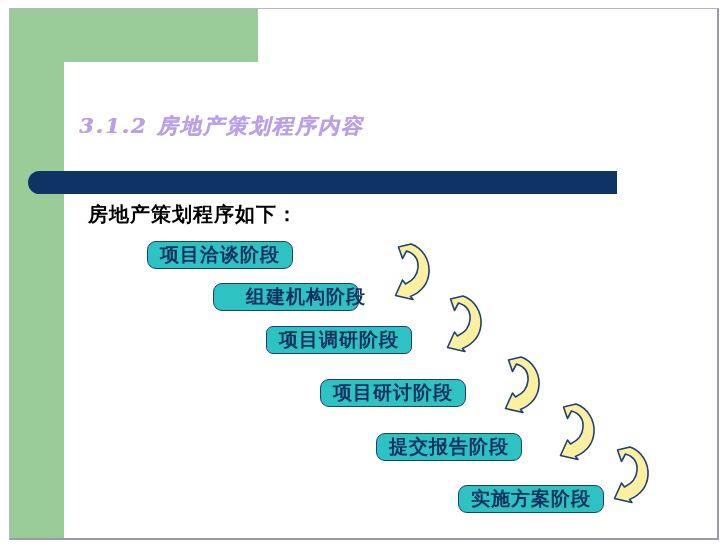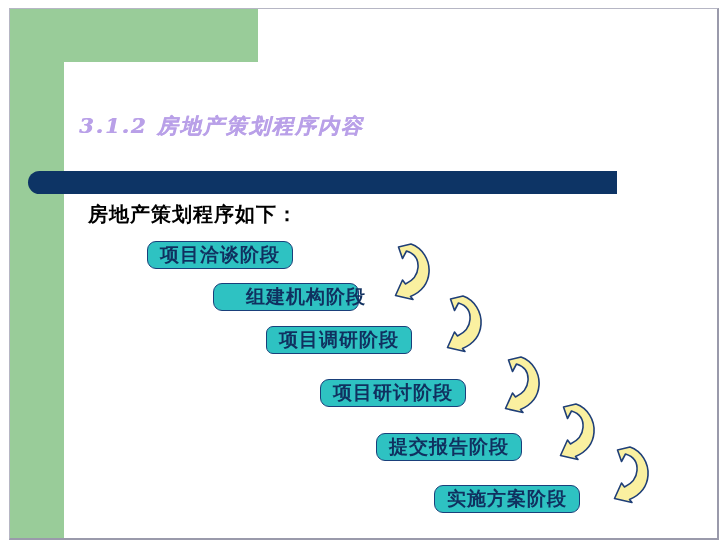--- a/index.html
+++ b/index.html
@@ -162,19 +162,19 @@
         </div>
         <div class="pbox" style="left: 256px; top: 317px; width: 146px; border-radius: 7px;">
           <span>项目调研阶段</span>
         </div>
         <div class="pbox" style="left: 310px; top: 370px; width: 146px;">
           <span>项目研讨阶段</span>
         </div>
         <div class="pbox" style="left: 366px; top: 424px; width: 146px;">
           <span>提交报告阶段</span>
         </div>
-        <div class="pbox" style="left: 424px; top: 476px; width: 146px;">
+        <div class="pbox" style="left: 448px; top: 476px; width: 146px;">
           <span>实施方案阶段</span>
         </div>
       </div>
 
   </div>
 </div>
 
 </body></html>

